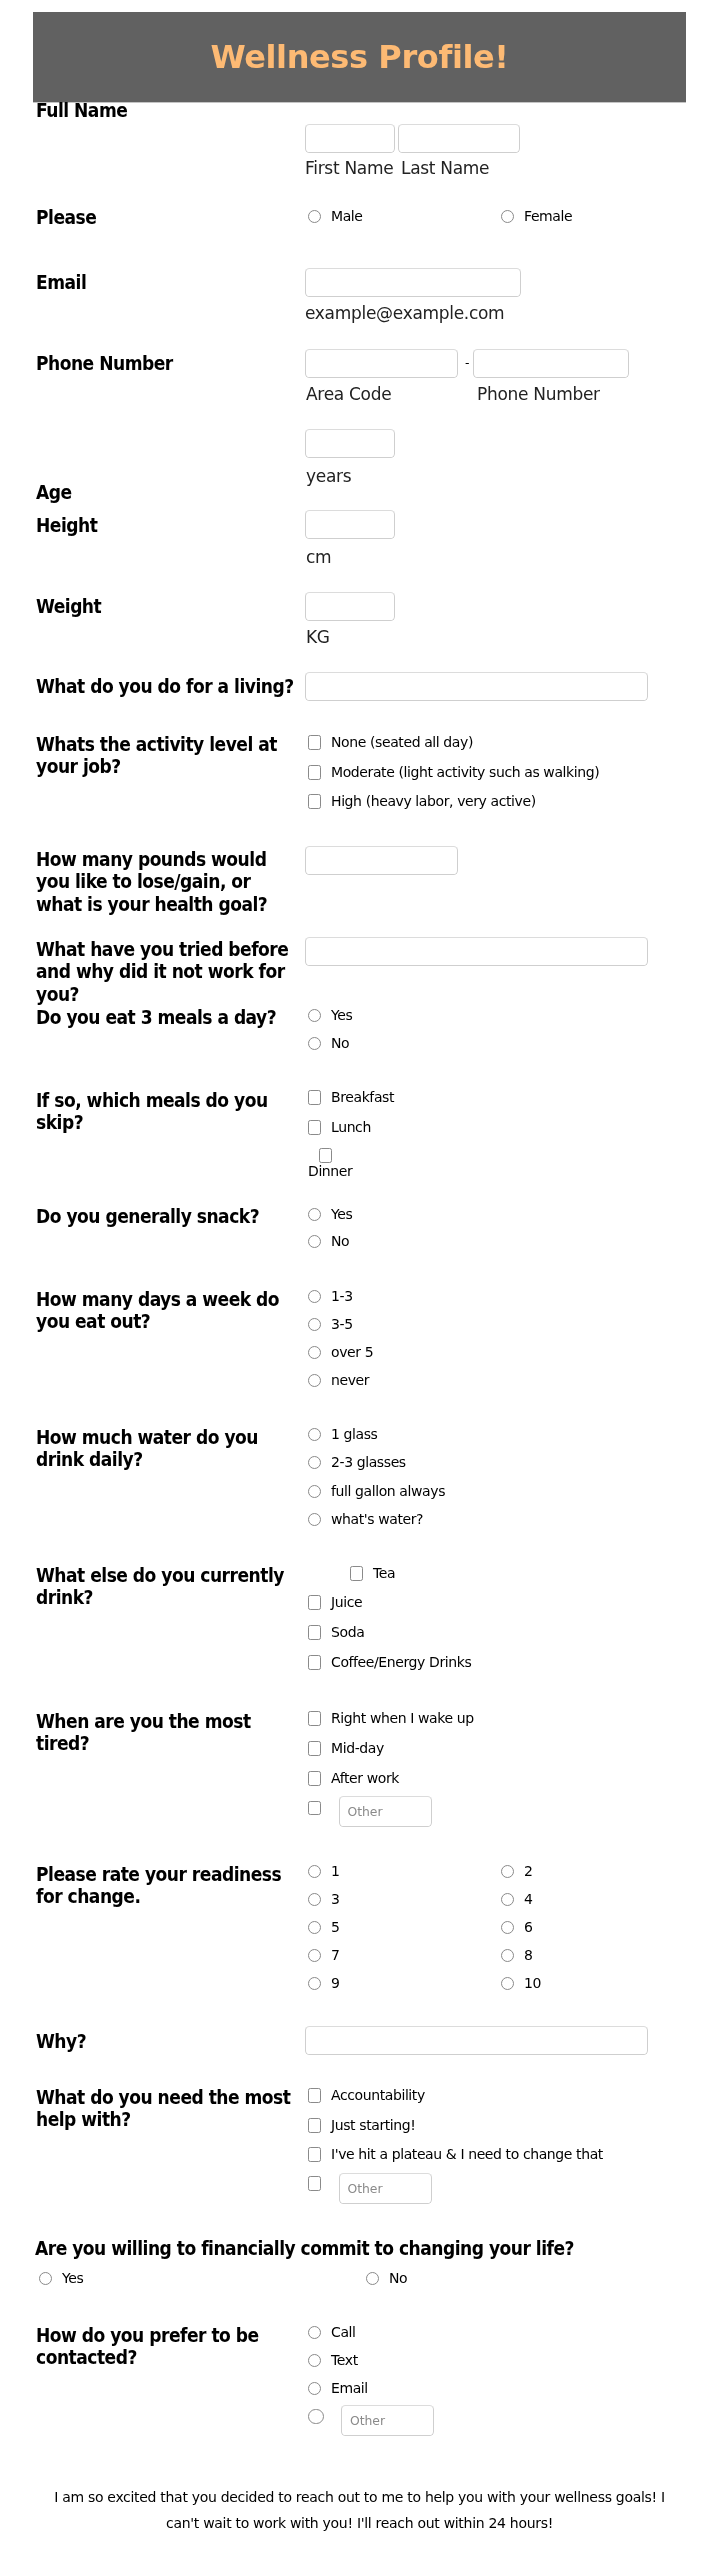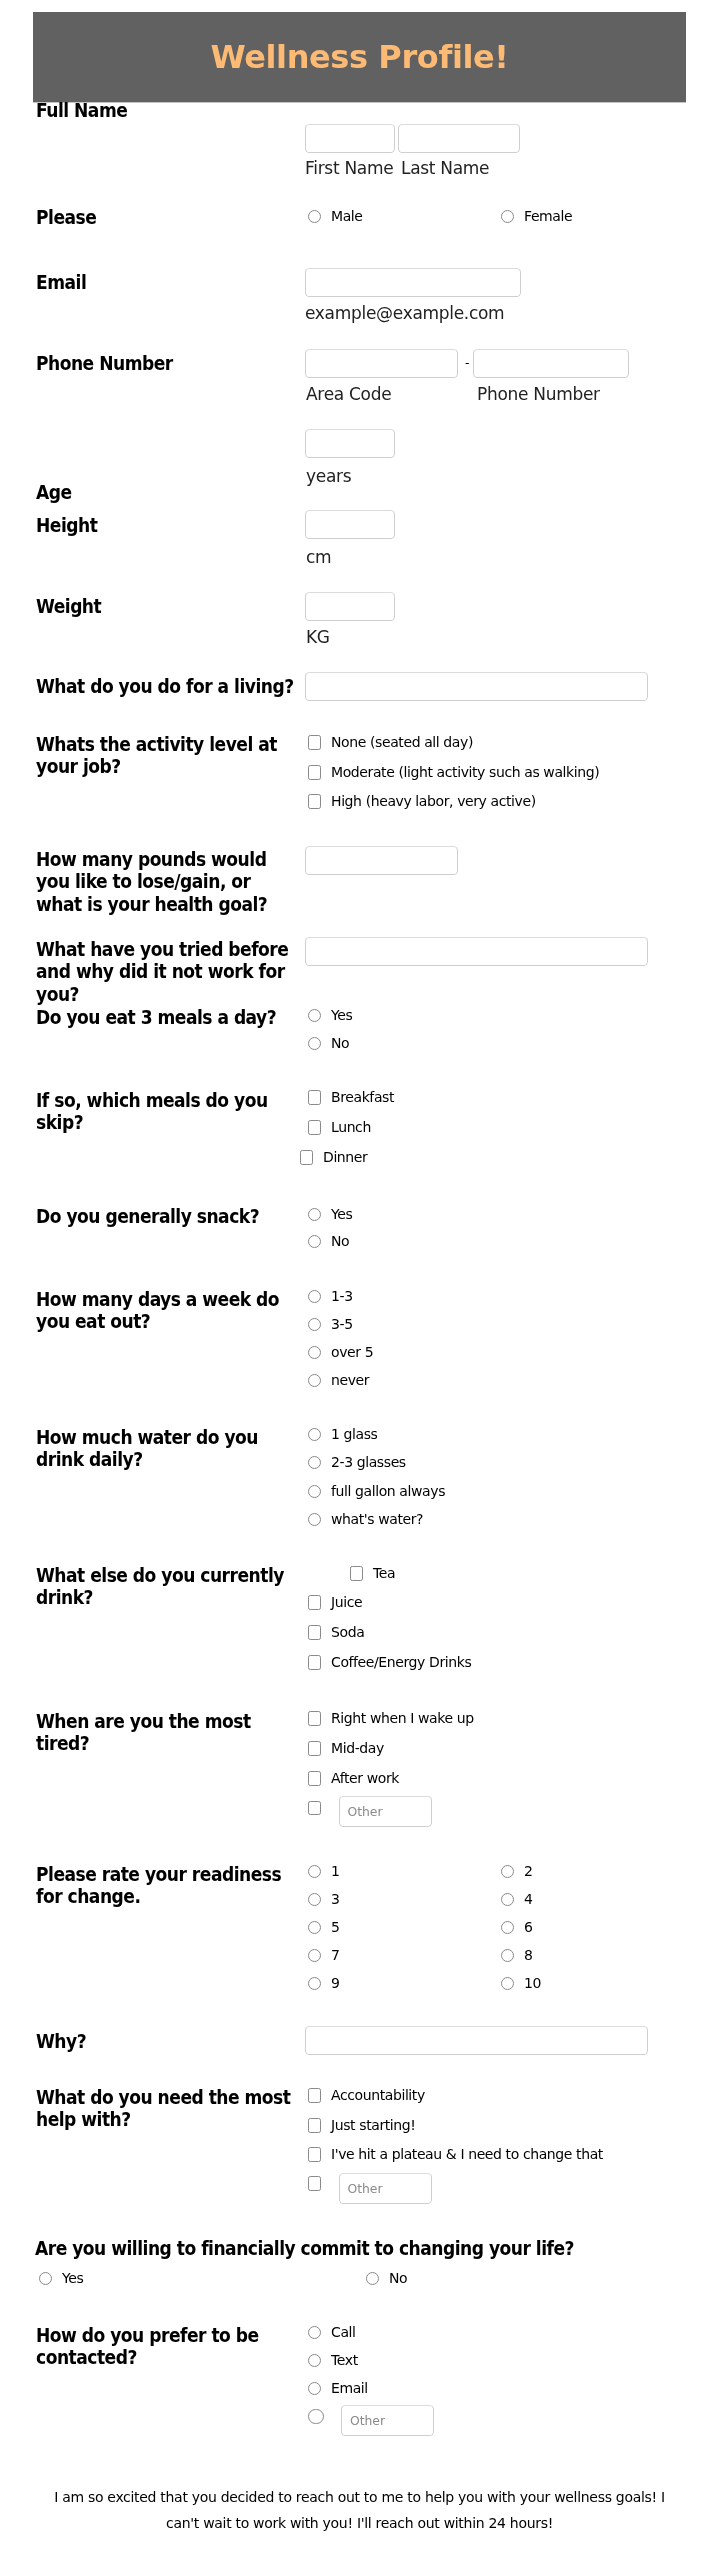--- a/index.html
+++ b/index.html
@@ -134,21 +134,21 @@
 
 <div class="q-label" style="top:1089px;">If so, which meals do you skip?</div>
 <label class="opt" style="left:308px;top:1088px;">
   <span class="check"></span>
   <span>Breakfast</span>
 </label>
 <label class="opt" style="left:308px;top:1118px;">
   <span class="check"></span>
   <span>Lunch</span>
 </label>
-<label class="opt" style="left:300px;top:1148px;">
+<label class="opt" style="left:308px;top:1148px;flex-direction:column;">
   <span class="check"></span>
   <span>Dinner</span>
 </label>
 
 <div class="q-label" style="top:1205px;">Do you generally snack?</div>
 <label class="opt" style="left:308px;top:1205px;">
   <span class="radio"></span>
   <span>Yes</span>
 </label>
 <label class="opt" style="left:308px;top:1232px;">

